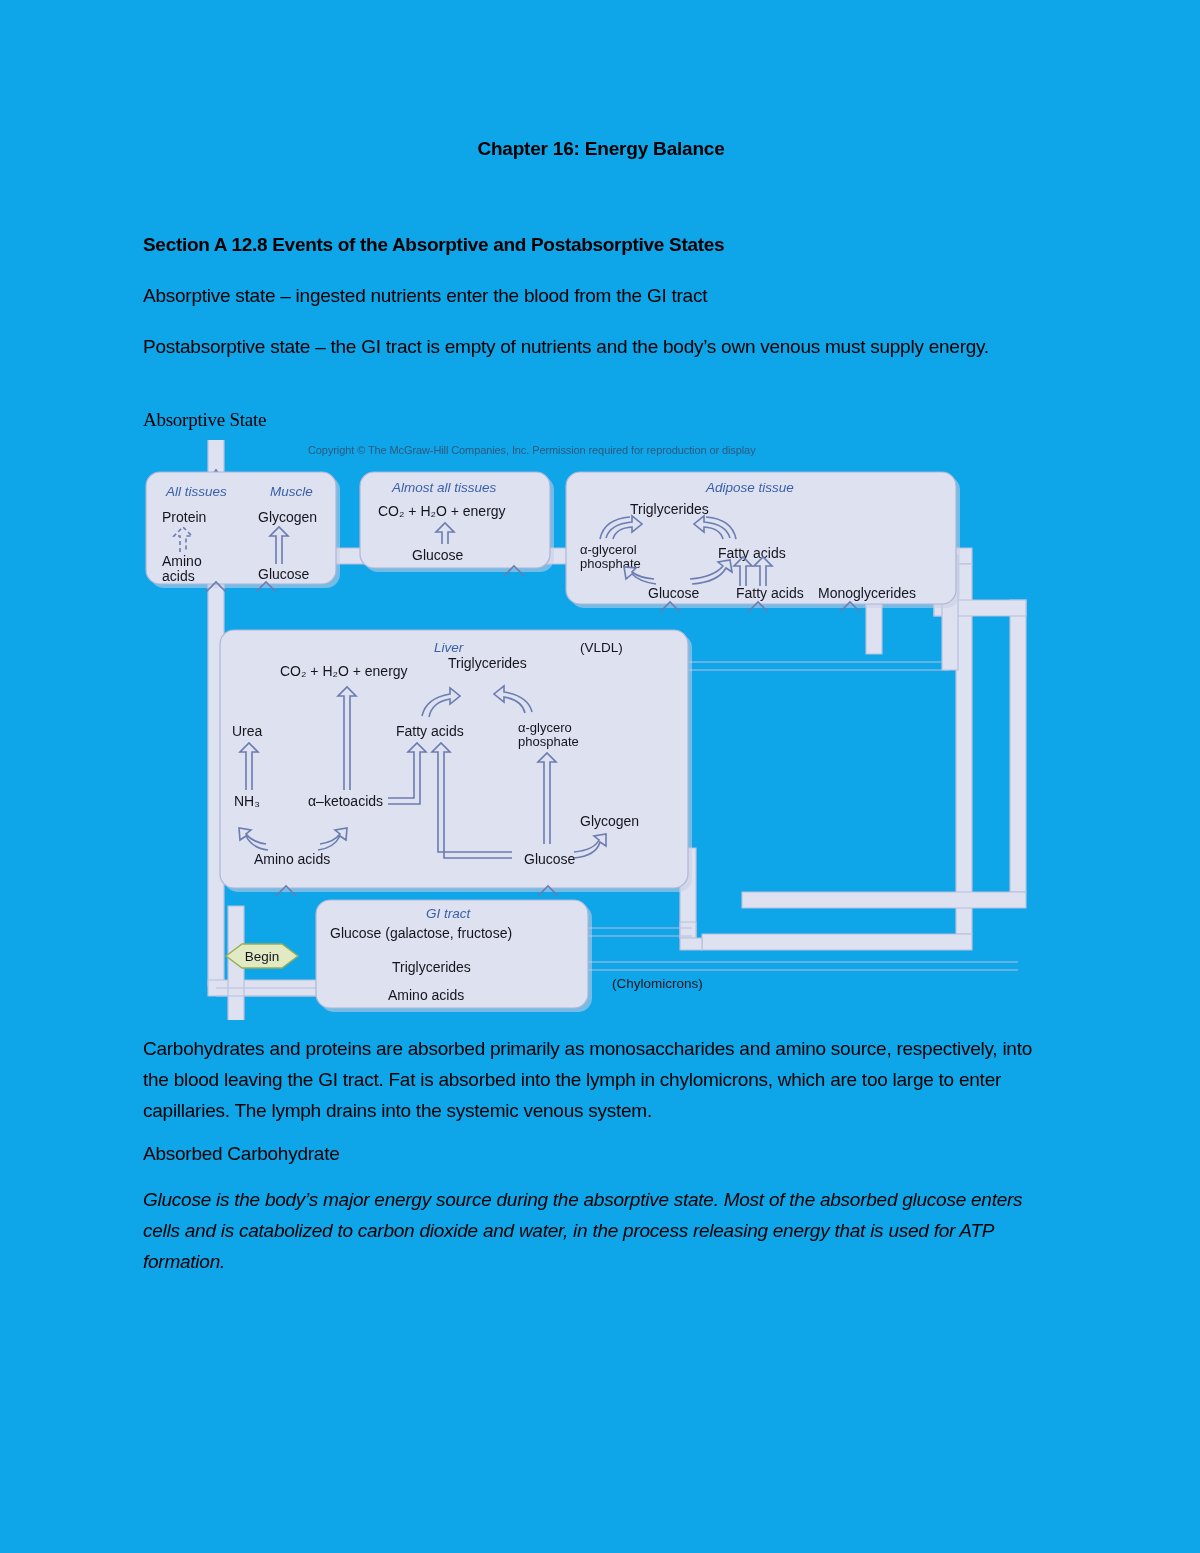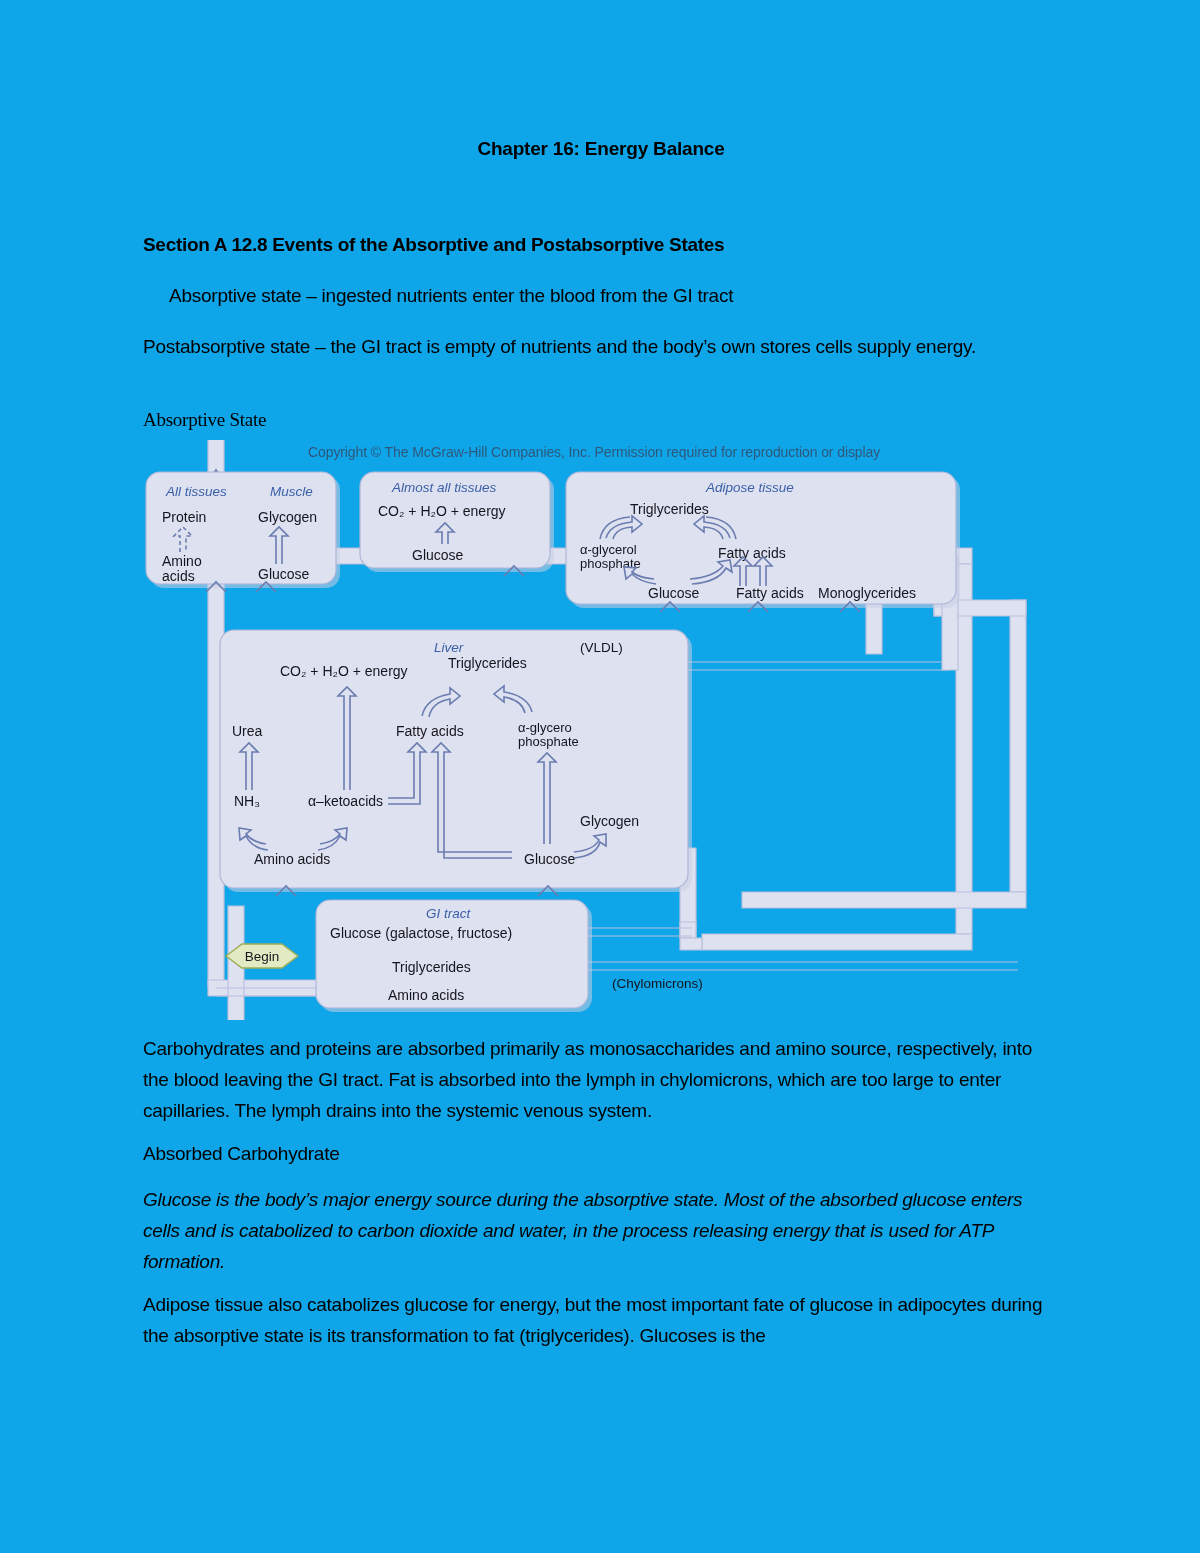--- a/index.html
+++ b/index.html
@@ -47,21 +47,21 @@
   }
 
   .para {
     position: absolute;
     left: 143px;
     width: 916px;
     font-size: 19px;
     line-height: 31px;
     letter-spacing: -0.25px;
   }
-  .p1 { top: 280px; margin-left: 26px; }
+  .p1 { top: 280px; }
   .p2 { top: 331px; }
   .p3 { top: 404px; font-family: Liberation Serif, serif; }
 
   .para-b1 { top: 1033px; }
   .para-b2 { top: 1138px; }
   .para-b3 { top: 1184px; font-style: italic; }
   .para-b4 { top: 1289px; }
 
   
   .figure {
@@ -70,38 +70,38 @@
     top: 440px;
     width: 920px;
     height: 580px;
   }
   .fig-svg { display: block; }
 
   .copyright {
     position: absolute;
     left: 168px;
     top: 4px;
-    font-size: 14px;
+    font-size: 11px;
     color: #3b3b52;
     letter-spacing: -0.1px;
     white-space: nowrap;
     opacity: 0.72;
   }
 </style>
 </head>
 <body>
 
 <div class="page">
 
   <div class="doc-title">Chapter 16: Energy Balance</div>
 
   <div class="section-heading">Section A 12.8 Events of the Absorptive and Postabsorptive States</div>
 
   <div class="para p1">Absorptive state – ingested nutrients enter the blood from the GI tract</div>
-  <div class="para p2">Postabsorptive state – the GI tract is empty of nutrients and the body’s own stores cells supply energy.</div>
+  <div class="para p2">Postabsorptive state – the GI tract is empty of nutrients and the body’s own venous must supply energy.</div>
   <div class="para p3">Absorptive State</div>
 
   <div class="figure">
 
     <div class="copyright">Copyright © The McGraw-Hill Companies, Inc. Permission required for reproduction or display</div>
 
     <svg class="fig-svg" width="920" height="580" viewBox="0 0 920 580" xmlns="http://www.w3.org/2000/svg">
       <defs>
         <style>
           .bx   { fill:#dde1f0; stroke:#aeb6d8; stroke-width:1.2; }
@@ -344,15 +344,14 @@
         <polygon points="86,516 102,504 142,504 158,516 142,528 102,528" fill="#e2eac4" stroke="#9aad56" stroke-width="1.4"></polygon>
         <text x="122" y="521" text-anchor="middle" font-size="13.5" font-family="Liberation Sans, sans-serif" fill="#15151d">Begin</text>
       </g>
 
     </svg>
   </div>
 
   <div class="para para-b1">Carbohydrates and proteins are absorbed primarily as monosaccharides and amino source, respectively, into the blood leaving the GI tract. Fat is absorbed into the lymph in chylomicrons, which are too large to enter capillaries. The lymph drains into the systemic venous system.</div>
   <div class="para para-b2">Absorbed Carbohydrate</div>
   <div class="para para-b3">Glucose is the body’s major energy source during the absorptive state. Most of the absorbed glucose enters cells and is catabolized to carbon dioxide and water, in the process releasing energy that is used for ATP formation.</div>
-  <div class="para para-b4">Adipose tissue also catabolizes glucose for energy, but the most important fate of glucose in adipocytes during the absorptive state is its transformation to fat (triglycerides). Glucoses is the</div>
 
 </div>
 
 </body></html>

